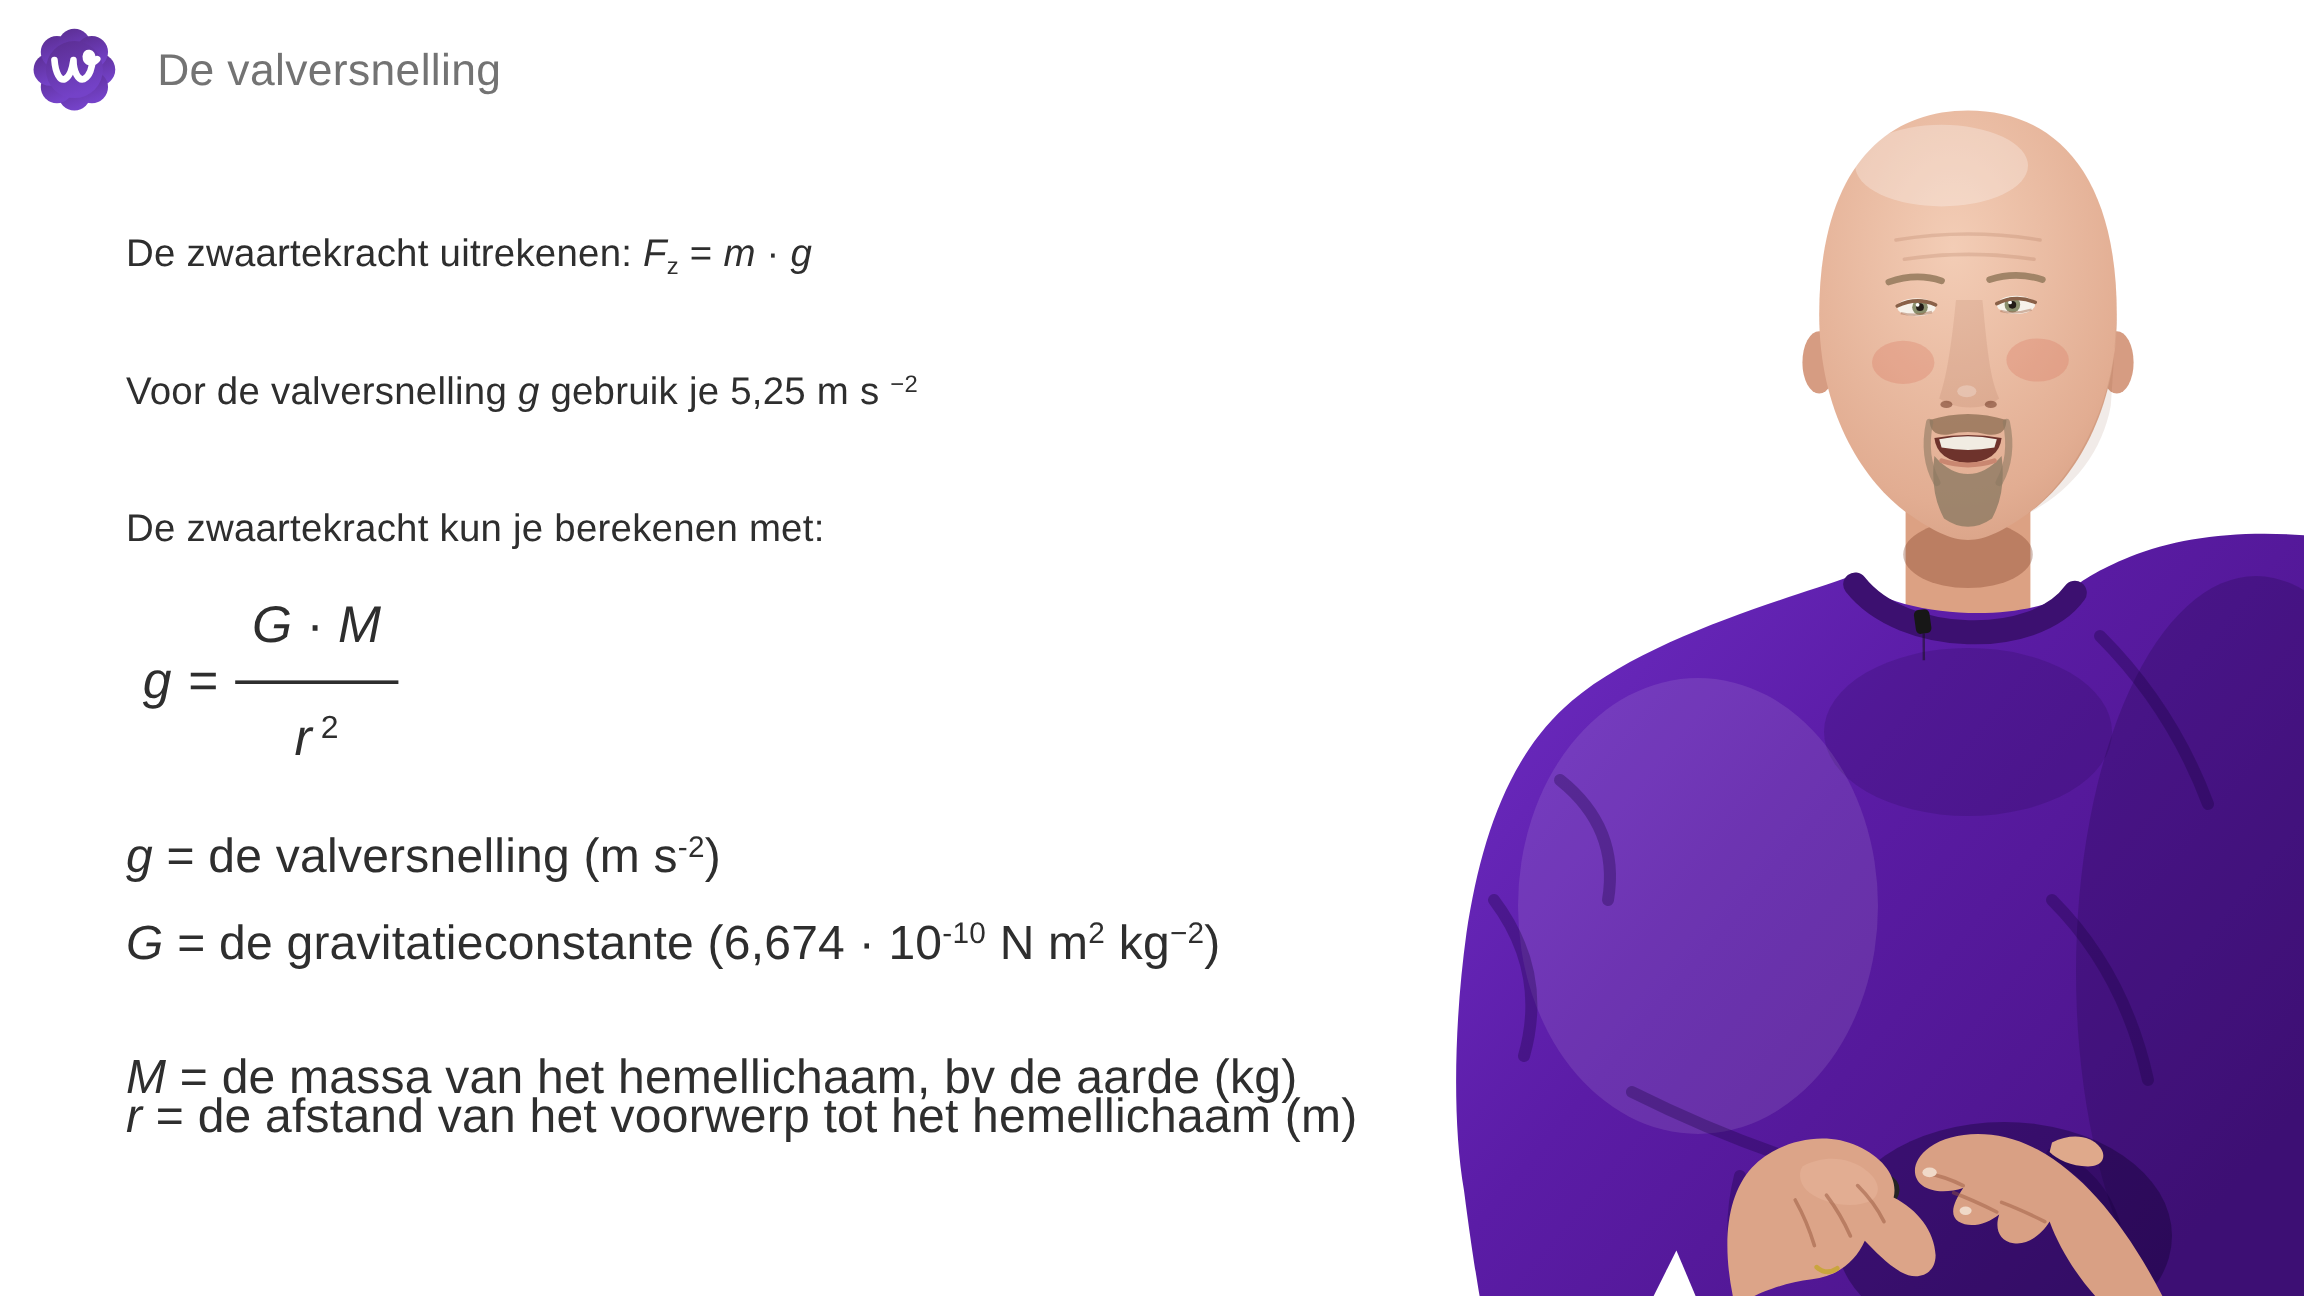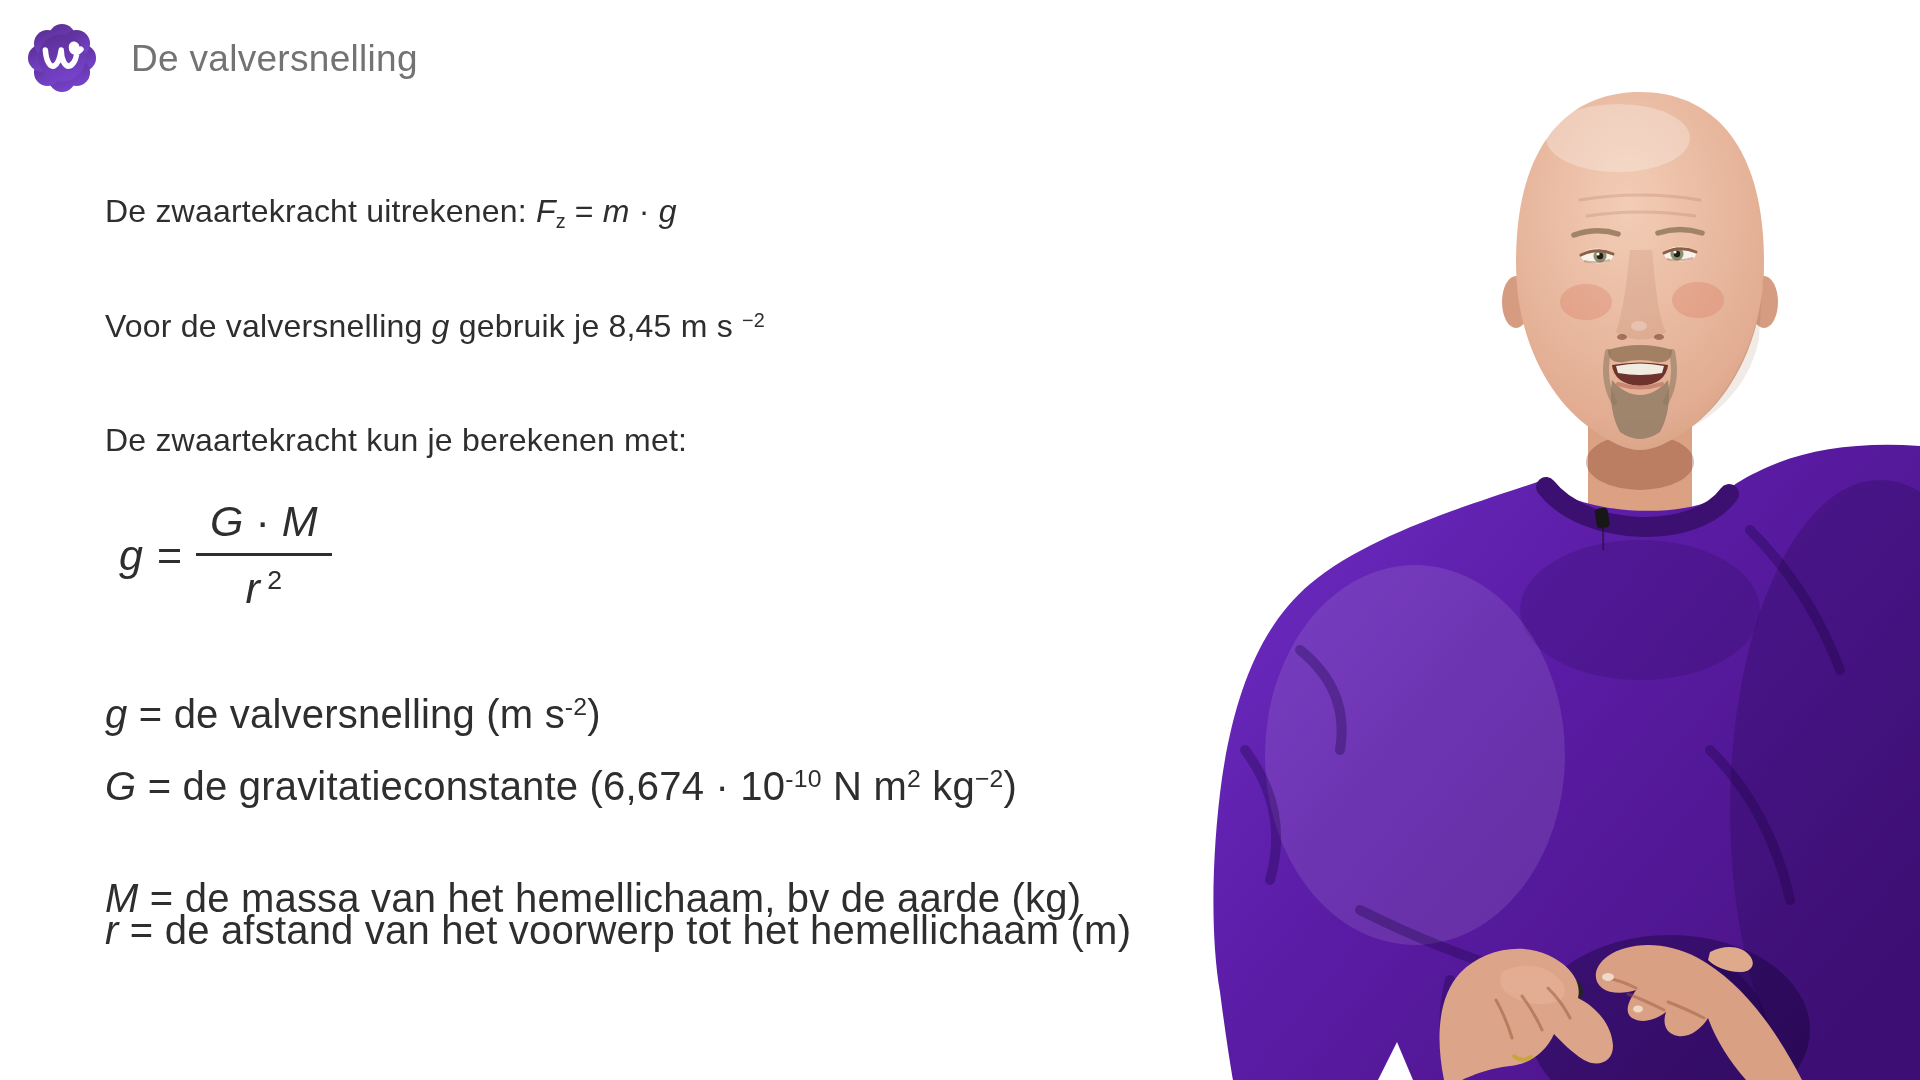--- a/index.html
+++ b/index.html
@@ -13,22 +13,22 @@
   .line{position:absolute;left:105px;font-size:32px;white-space:nowrap;letter-spacing:.2px;}
   #line1{top:161px}
   #line2{top:276px}
   #line3{top:390px}
   .i{font-style:italic;}
   .sup{font-size:62%;position:relative;top:-0.52em;}
   .sub{font-size:62%;position:relative;top:0.28em;}
   .formula{position:absolute;left:119px;top:497px;display:flex;align-items:center;font-size:43px;}
   .formula .eq{margin:0 14px;}
   .frac{display:inline-flex;flex-direction:column;align-items:center;}
-  .frac .num{padding:0 14px 7px;border-bottom:3px solid #2e2e2e;}
-  .frac .den{padding-top:8px;}
+  .frac .num{padding:0 14px 21px;border-bottom:3px solid #2e2e2e;}
+  .frac .den{padding-top:21px;}
   .def{position:absolute;left:105px;font-size:40px;white-space:nowrap;letter-spacing:.2px;}
   #def0{top:652px}
   #def1{top:724px}
   #def2{top:836px}
   #def3{top:868px}
   .presenter{position:absolute;right:0;top:50px;width:770px;height:1030px;}
 </style>
 </head>
 <body>
 
@@ -49,21 +49,21 @@
     <circle cx="48" cy="22" r="17"></circle>
       <circle cx="66.4" cy="29.6" r="17"></circle>
     <circle cx="48" cy="48" r="30"></circle>
   </g>
   <path d="M 27 38 C 28 52 33 60 38 58 C 44 55 46 45 47 38 C 47 50 52 60 58 58 C 64 55 67 46 67 37 C 67 29 60 29 60 34 C 60 41 67 43 72 37" fill="none" stroke="#ffffff" stroke-width="7" stroke-linecap="round" stroke-linejoin="round"></path>
 </svg>
 
 <div class="title">De valversnelling</div>
 
 <p class="line" id="line1"><span>De zwaartekracht uitrekenen: </span><span class="i">F</span><span class="sub">z</span><span> = </span><span class="i">m</span><span> · </span><span class="i">g</span></p>
-<p class="line" id="line2"><span>Voor de valversnelling </span><span class="i">g</span><span> gebruik je 8,45 m s </span><span class="sup">−2</span></p>
+<p class="line" id="line2"><span>Voor de valversnelling </span><span class="i">g</span><span> gebruik je 5,25 m s </span><span class="sup">−2</span></p>
 <p class="line" id="line3"><span>De zwaartekracht kun je berekenen met:</span></p>
 
 <div class="formula">
   <span class="i">g</span>
   <span class="eq">=</span>
   <span class="frac">
     <span class="num"><span class="i">G</span><span> · </span><span class="i">M</span></span>
     <span class="den"><span class="i">r</span><span class="sup"> 2</span></span>
   </span>
 </div>

